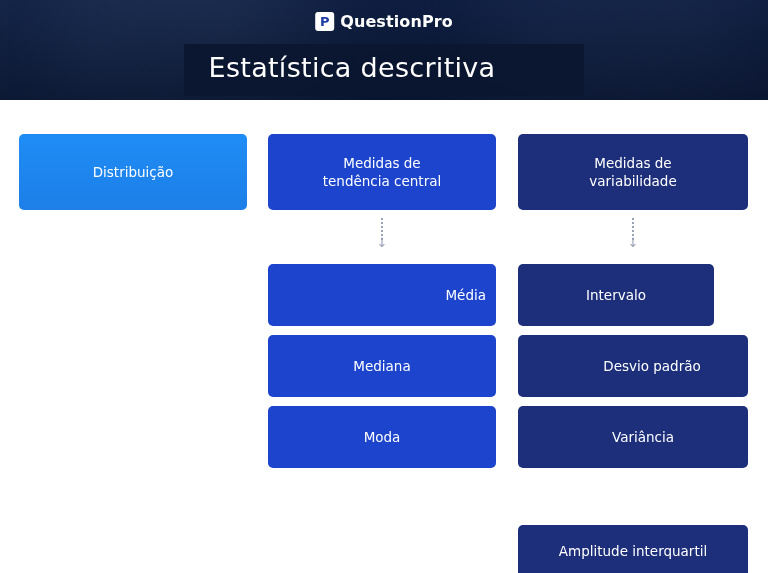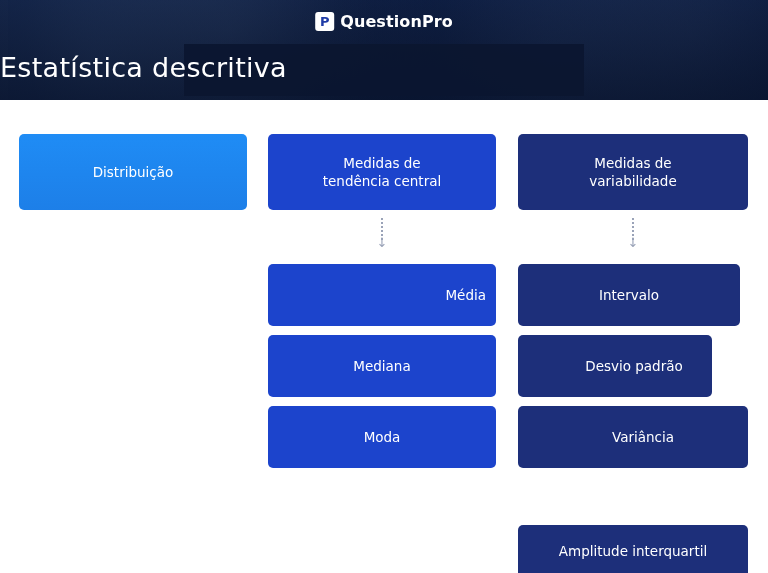--- a/index.html
+++ b/index.html
@@ -89,20 +89,21 @@
     font-size: 16px;
     font-weight: bold;
     letter-spacing: 0.1px;
   }
 
   .page-title {
     position: absolute;
     left: 0;
     top: 52px;
     width: 704px;
+    text-align: center;
     color: #ffffff;
     font-size: 27px;
     font-weight: normal;
     letter-spacing: 0.3px;
     z-index: 5;
   }
 
   
   .canvas {
     position: absolute;
@@ -191,24 +192,24 @@
     <span>Moda</span>
   </div>
 
   <div class="node navy" style="left:518px; top:34px; width:230px; height:76px;">
     <span>Medidas de
 variabilidade</span>
   </div>
   <div class="connector" style="left:632px; top:118px; height:22px;"></div>
   <div class="arrowhead" style="left:627px; top:136px;">↓</div>
 
-  <div class="node navy" style="left:518px; top:164px; width:222px; height:62px;">
+  <div class="node navy" style="left:518px; top:164px; width:196px; height:62px;">
     <span>Intervalo</span>
   </div>
-  <div class="node navy" style="left:518px; top:235px; width:194px; height:62px;padding-left:48px;">
+  <div class="node navy" style="left:518px; top:235px; width:230px; height:62px;padding-left:48px;">
     <span>Desvio padrão</span>
   </div>
   <div class="node navy" style="left:518px; top:306px; width:230px; height:62px;padding-left:30px;">
     <span>Variância</span>
   </div>
   <div class="node navy" style="left:518px; top:377px; width:230px; height:53px;margin-top:48px;">
     <span>Amplitude interquartil</span>
   </div>
 
 </div>

